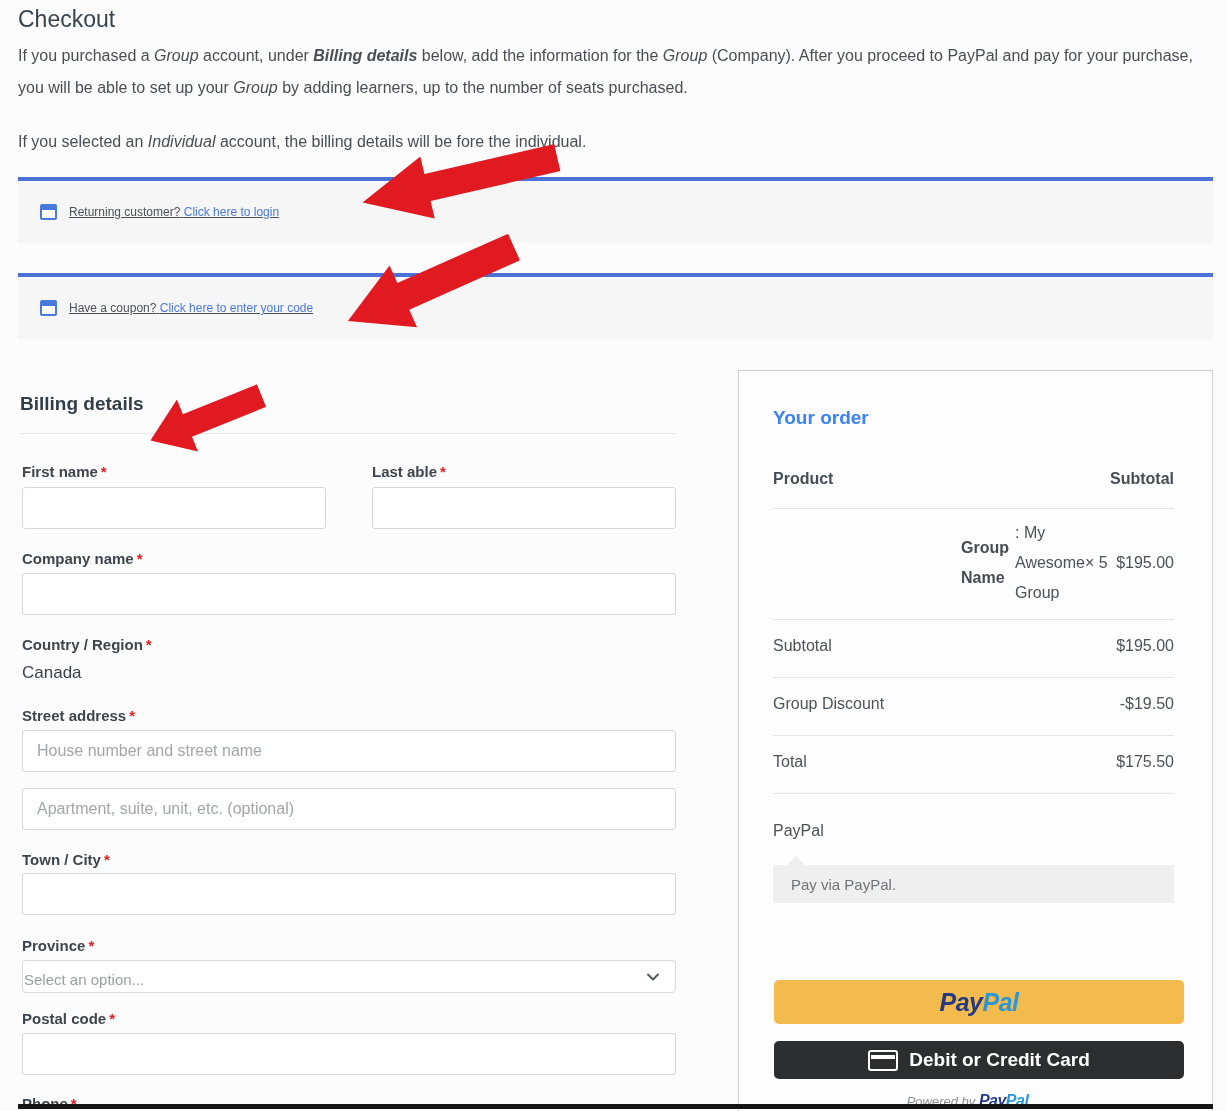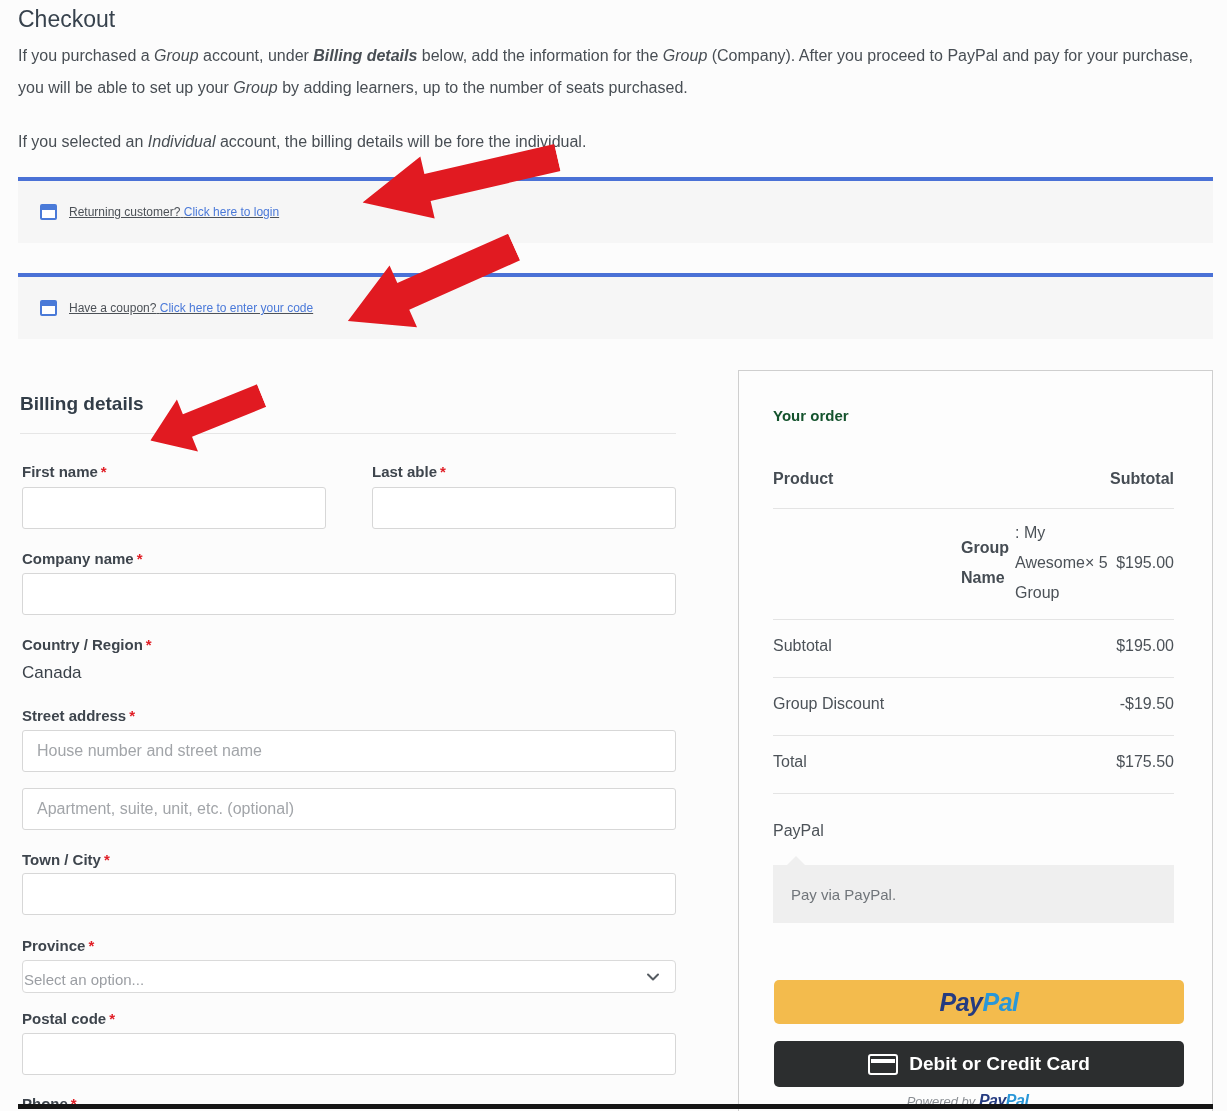--- a/index.html
+++ b/index.html
@@ -79,21 +79,21 @@
   #postcode-label   { left:22px; top:1010px; }
   #postcode-input   { left:22px; top:1033px; width:654px; }
   #phone-label      { left:22px; top:1095px; }
 
   
   #order-box {
     left:738px; top:370px; width:475px; height:780px;
     border:1px solid #cfcfcf; background:#fdfdfd;
   }
   #order-box .rel { position:absolute; }
-  #order-heading { left:34px; top:36px; font-size:15px; font-weight:700; color:#14532d; }
+  #order-heading { left:34px; top:36px; font-size:19px; font-weight:700; color:#3b82f6; }
   .ocol { font-size:16px; font-weight:600; color:#454c53; }
   #col-product  { left:34px; top:99px; }
   #col-subtotal { right:38px; top:99px; }
   .oline { left:34px; right:38px; height:1px; background:#e4e4e4; }
   #line-h  { top:137px; }
   #line-i  { top:248px; }
   #line-t1 { top:306px; }
   #line-t2 { top:364px; }
   #line-t3 { top:422px; }
   .otext { font-size:16px; color:#4c5258; }
@@ -111,30 +111,30 @@
   #row0-label,#row0-value { top:266px; }
   #row1-label,#row1-value { top:324px; }
   #row2-label,#row2-value { top:382px; }
   #pm-label { left:34px; top:451px; }
   #pm-caret {
     left:48px; top:485px; width:0; height:0;
     border-left:9px solid transparent; border-right:9px solid transparent;
     border-bottom:9px solid #efefef;
   }
   #pm-desc {
-    left:34px; right:38px; top:494px; height:58px; background:#efefef;
+    left:34px; right:38px; top:494px; height:38px; background:#efefef;
     display:flex; align-items:center;
   }
   #pm-desc span { margin-left:18px; font-size:15px; color:#70757a; }
   .paybtn {
     position:absolute; left:35px; right:28px; height:44px; border-radius:5px;
     display:flex; align-items:center; justify-content:center; cursor:pointer; border:none;
   }
   #paypal-button { top:609px; background:#f3bb4d; }
-  #card-button   { top:670px; height:46px; background:#2c2e2f;align-items:center; }
+  #card-button   { top:670px; height:38px; background:#2c2e2f;align-items:center; }
   .pp-word { font-style:italic; font-weight:700; letter-spacing:-0.5px; }
   #paypal-button .pp-word { font-size:25px; }
   .pp-navy { color:#253b80; }
   .pp-blue { color:#2997d8; }
   .card-icon { width:30px; height:21px; border:2px solid #fff; border-radius:3px; position:relative; margin-right:11px; }
   .card-icon::after { content:""; position:absolute; left:1px; right:1px; top:3px; height:4px; background:#fff; }
   #card-button .card-label { color:#fff; font-size:19px; font-weight:700; }
   #powered { left:0; right:16px; top:721px; text-align:center; }
   #powered .pb { font-style:italic; color:#8a8e93; font-size:13px; }
   #powered .pp-word { font-size:16px; }

